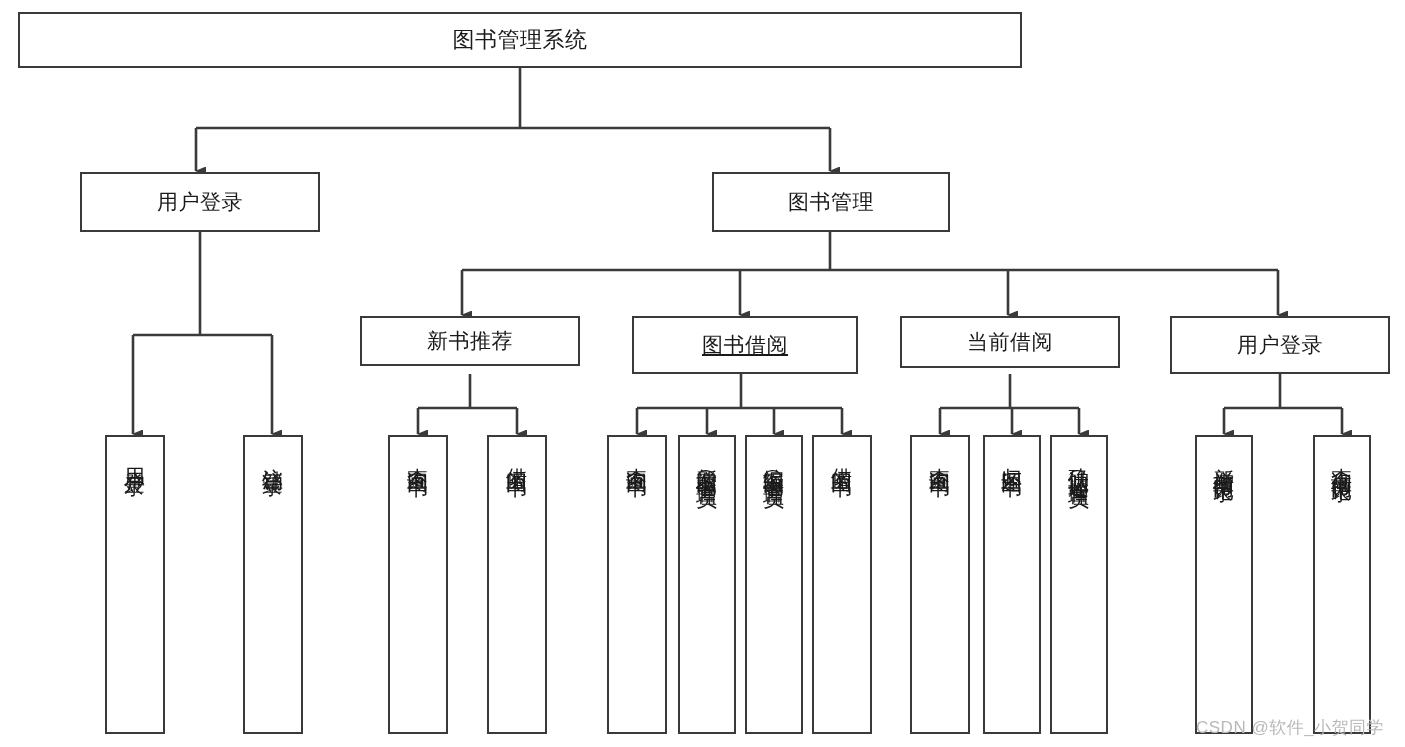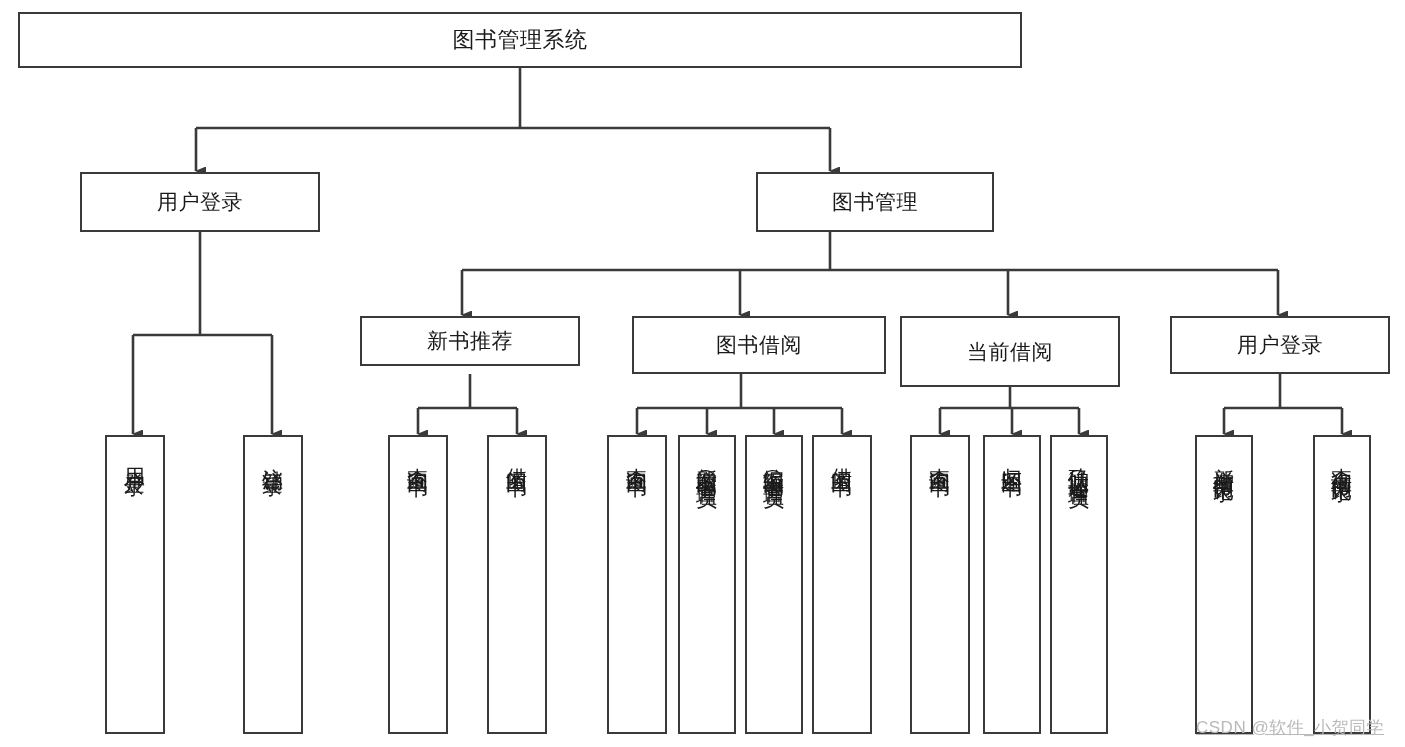--- a/index.html
+++ b/index.html
@@ -59,21 +59,20 @@
   .node-box.root .node-label {
     font-size: 22px;
   }
   .watermark {
     position: absolute;
     color: #b9b9b9;
     font-size: 17px;
     letter-spacing: 0.5px;
     white-space: nowrap;
     user-select: none;
-    text-decoration: underline;
   }
 </style>
 </head>
 <body>
 
 <div id="diagram-root">
 
   <svg id="diagram-svg" viewBox="0 0 1405 747" xmlns="http://www.w3.org/2000/svg" aria-hidden="true">
     <defs>
       <marker id="arrowhead" markerWidth="9" markerHeight="11" refX="4.5" refY="10" orient="auto" markerUnits="userSpaceOnUse">
@@ -117,30 +116,30 @@
       </g>
   </svg>
 
   <div id="node-layer">
       <div class="node-box horizontal root" style="left: 18px; top: 12px; width: 1004px; height: 56px;">
         <span class="node-label">图书管理系统</span>
       </div>
       <div class="node-box horizontal level1" style="left: 80px; top: 172px; width: 240px; height: 60px;">
         <span class="node-label">用户登录</span>
       </div>
-      <div class="node-box horizontal level1" style="left: 712px; top: 172px; width: 238px; height: 60px; margin-left: 44px;">
+      <div class="node-box horizontal level1" style="left: 712px; top: 172px; width: 238px; height: 60px;">
         <span class="node-label">图书管理</span>
       </div>
       <div class="node-box horizontal level2" style="left: 360px; top: 316px; width: 220px; height: 50px;">
         <span class="node-label">新书推荐</span>
       </div>
-      <div class="node-box horizontal level2" style="left: 632px; top: 316px; width: 254px; height: 58px;">
+      <div class="node-box horizontal level2" style="left: 632px; top: 316px; width: 226px; height: 58px; text-decoration: underline;">
         <span class="node-label">图书借阅</span>
       </div>
-      <div class="node-box horizontal level2" style="left: 900px; top: 316px; width: 220px; height: 71px;">
+      <div class="node-box horizontal level2" style="left: 900px; top: 316px; width: 220px; height: 52px;">
         <span class="node-label">当前借阅</span>
       </div>
       <div class="node-box horizontal level2" style="left: 1170px; top: 316px; width: 220px; height: 58px;">
         <span class="node-label">用户登录</span>
       </div>
       <div class="node-box vertical leaf" style="left: 105px; top: 435px; width: 60px; height: 299px;">
         <span class="node-label">用户登录</span>
       </div>
       <div class="node-box vertical leaf" style="left: 243px; top: 435px; width: 60px; height: 299px;">
         <span class="node-label">注销登录</span>

